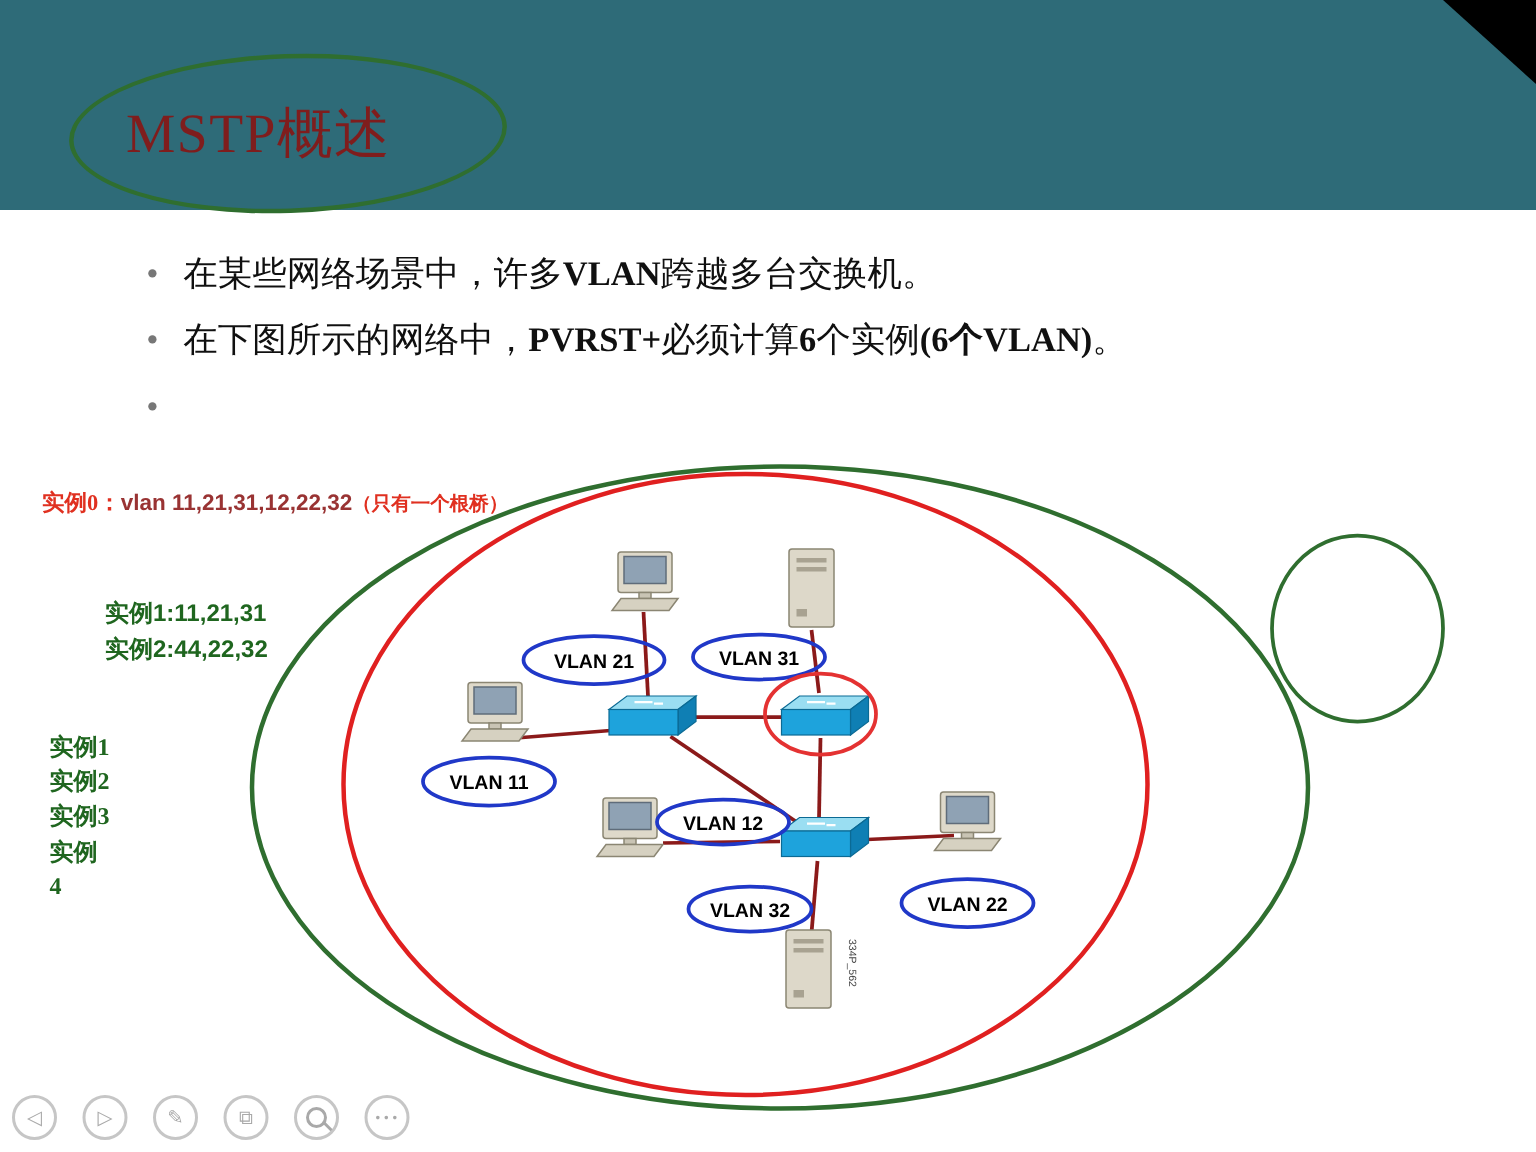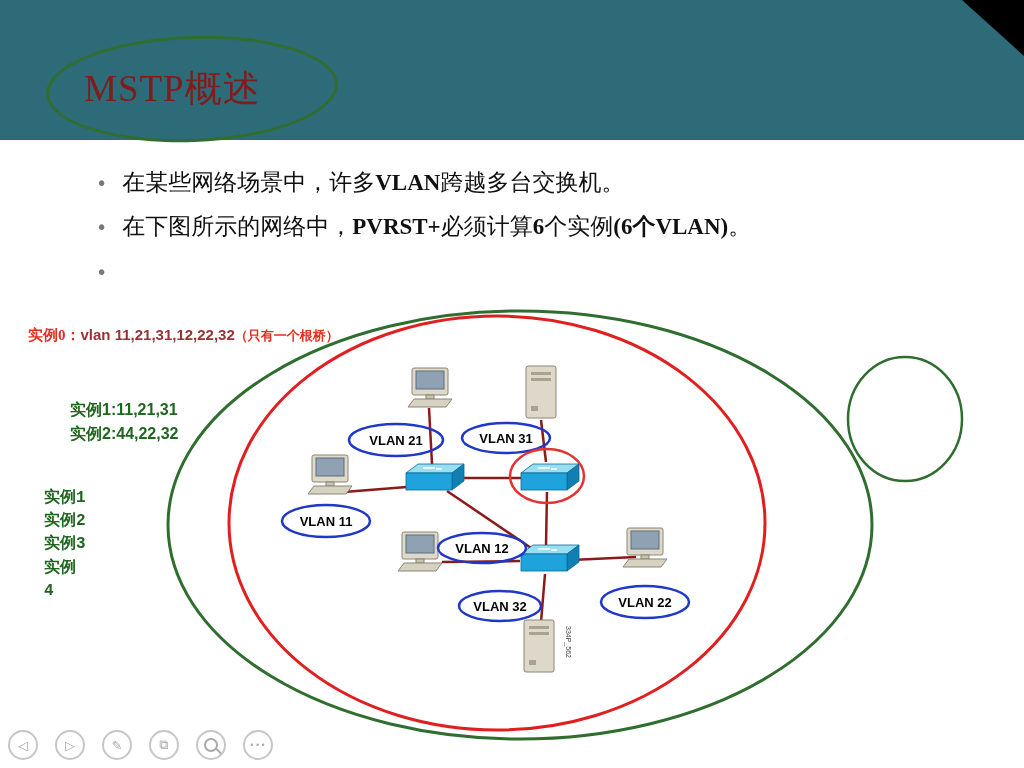--- a/index.html
+++ b/index.html
@@ -18,22 +18,22 @@
   .bullet-line{display:flex;font-size:23px;color:#101010;margin-bottom:12px;line-height:1.35;}
   .bullet-dot{color:#777;margin-right:15px;font-size:19px;line-height:1.7;
     font-family:"DejaVu Sans",sans-serif;}
   .ann0{position:absolute;left:28px;top:326px;font-family:"Liberation Sans",sans-serif;
     font-size:15px;font-weight:bold;white-space:nowrap;}
   .ann0 .lbl{color:var(--annotation_red);font-family:Liberation Serif, serif;}
   .ann0 .vl{color:var(--annotation_dark_red);text-align:center;}
   .ann0 .note{color:var(--annotation_red);font-size:13px;font-weight:bold;}
   .map-lines{position:absolute;left:30px;top:398px;color:var(--annotation_green);
     font-family:Liberation Sans, sans-serif;font-weight:bold;font-size:16px;line-height:1.5;margin-left:40px;}
-  .instance-list{position:absolute;left:44px;top:487px;color:var(--annotation_green);
-    font-family:Liberation Mono, monospace;font-weight:bold;font-size:16px;line-height:1.45;}
+  .instance-list{position:absolute;left:33px;top:487px;color:var(--annotation_green);
+    font-family:Liberation Serif, serif;font-weight:bold;font-size:16px;line-height:1.45;}
   .diagram{position:absolute;top:0;left:0;}
   .big-green{fill:none;stroke:var(--green_accent);stroke-width:3;}
   .big-red{fill:none;stroke:var(--red_accent);stroke-width:3;}
   .side-green{fill:none;stroke:var(--green_accent);stroke-width:2.5;}
   .link{stroke:var(--dark_red_line);stroke-width:2.5;}
   .vlan-e{fill:none;stroke:var(--blue_vlan);stroke-width:2.5;}
   .vlan-t{font-family:"Liberation Sans",sans-serif;font-size:13px;font-weight:bold;
     fill:#000;text-anchor:middle;}
   .root-circle{fill:none;stroke:#e43232;stroke-width:2.5;}
   .pc-mon{fill:#ded9ca;stroke:#8b8673;}

